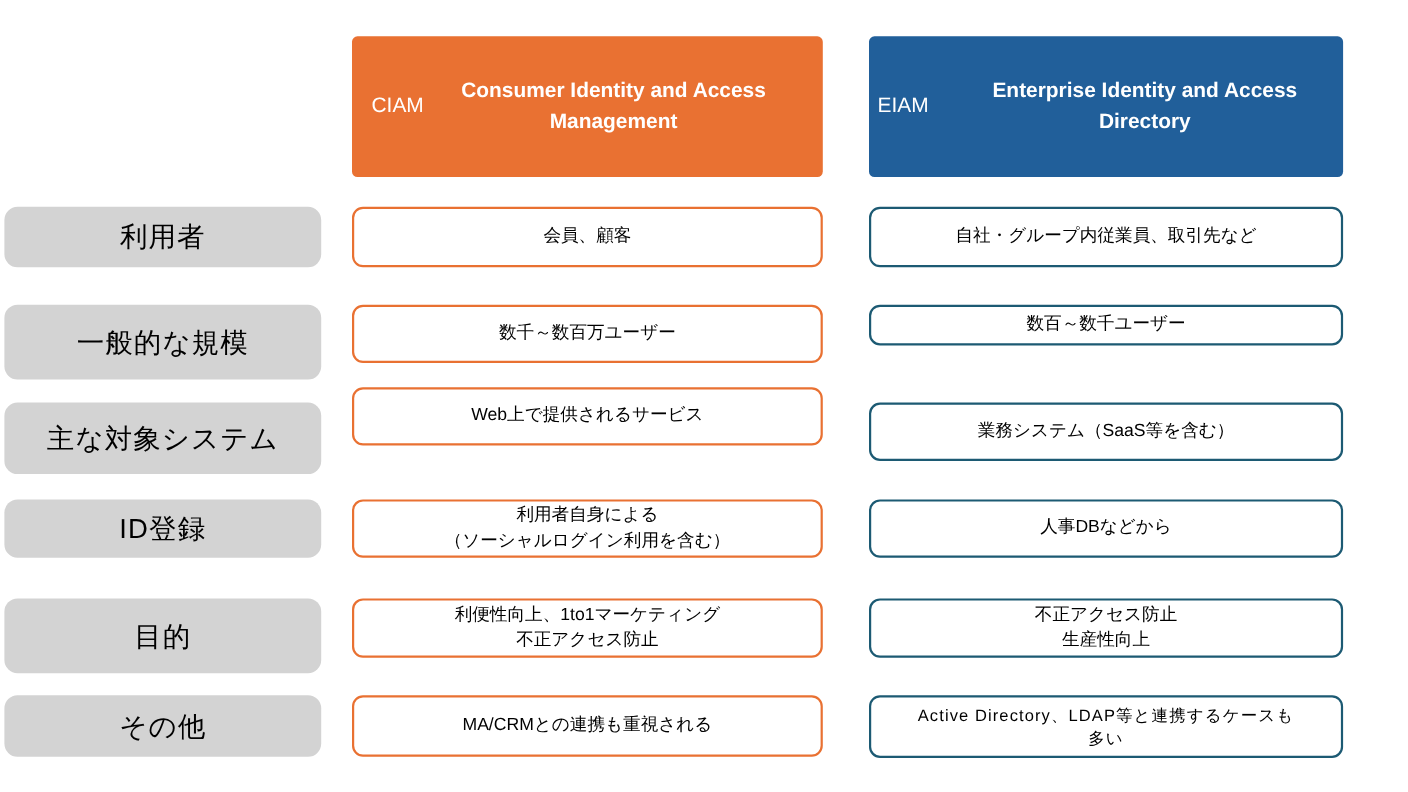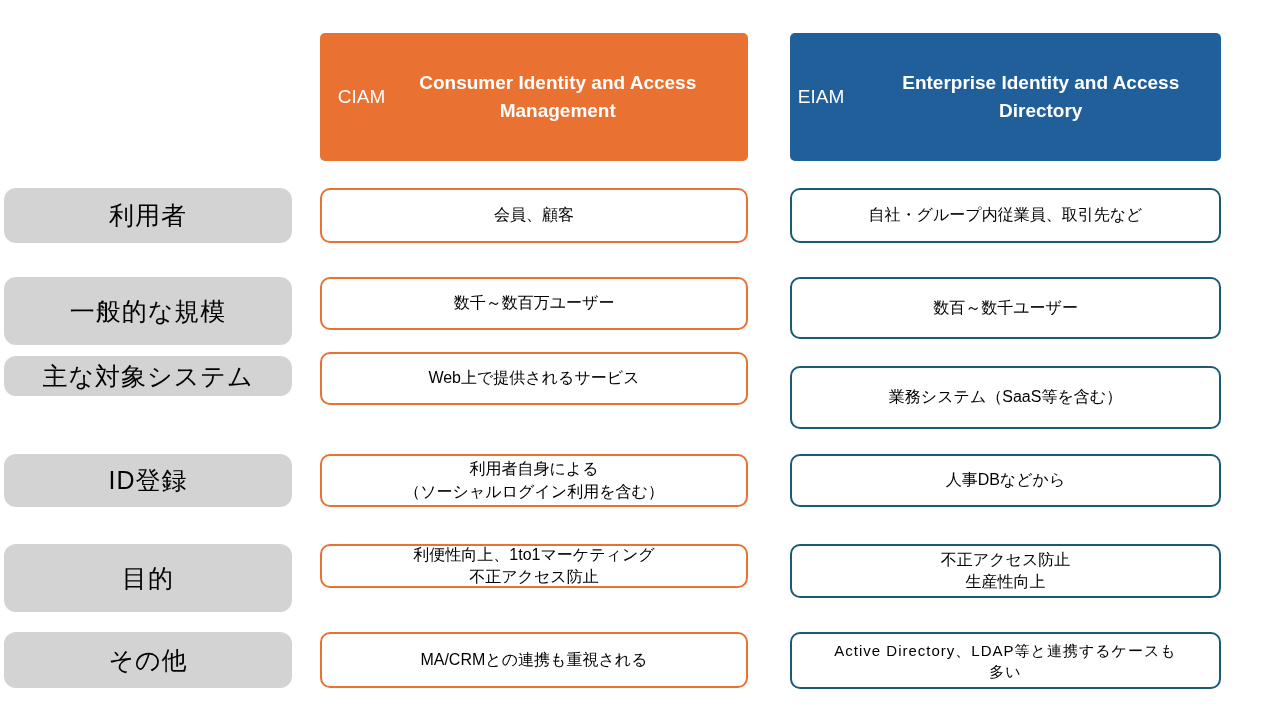--- a/index.html
+++ b/index.html
@@ -62,33 +62,33 @@
     <span>EIAM</span>
     <span class="full">Enterprise Identity and Access Directory</span>
   </div>
 
   <div class="rowlabel" style="top:188px;height:55px">利用者</div>
   <div class="cell ciam" style="top:188px;height:55px">会員、顧客</div>
   <div class="cell eiam" style="top:188px;height:55px">自社・グループ内従業員、取引先など</div>
 
   <div class="rowlabel" style="top:277px;height:68px">一般的な規模</div>
   <div class="cell ciam" style="top:277px;height:53px">数千～数百万ユーザー</div>
-  <div class="cell eiam" style="top:277px;height:62px">数百～数千ユーザー</div>
+  <div class="cell eiam" style="top:277px;height:37px">数百～数千ユーザー</div>
 
-  <div class="rowlabel" style="top:356px;height:40px">主な対象システム</div>
+  <div class="rowlabel" style="top:366px;height:65px">主な対象システム</div>
   <div class="cell ciam" style="top:352px;height:53px">Web上で提供されるサービス</div>
-  <div class="cell eiam" style="top:366px;height:63px">業務システム（SaaS等を含む）</div>
+  <div class="cell eiam" style="top:366px;height:53px">業務システム（SaaS等を含む）</div>
 
   <div class="rowlabel" style="top:454px;height:53px">ID登録</div>
   <div class="cell ciam" style="top:454px;height:53px">利用者自身による
 （ソーシャルログイン利用を含む）</div>
   <div class="cell eiam" style="top:454px;height:53px">人事DBなどから</div>
 
   <div class="rowlabel" style="top:544px;height:68px">目的</div>
-  <div class="cell ciam" style="top:544px;height:44px">利便性向上、1to1マーケティング
+  <div class="cell ciam" style="top:544px;height:54px">利便性向上、1to1マーケティング
 不正アクセス防止</div>
   <div class="cell eiam" style="top:544px;height:54px">不正アクセス防止
 生産性向上</div>
 
   <div class="rowlabel" style="top:632px;height:56px">その他</div>
   <div class="cell ciam" style="top:632px;height:56px">MA/CRMとの連携も重視される</div>
   <div class="cell eiam tight" style="top:632px;height:57px">Active Directory、LDAP等と連携するケースも多い</div>
 
 </div>
 

